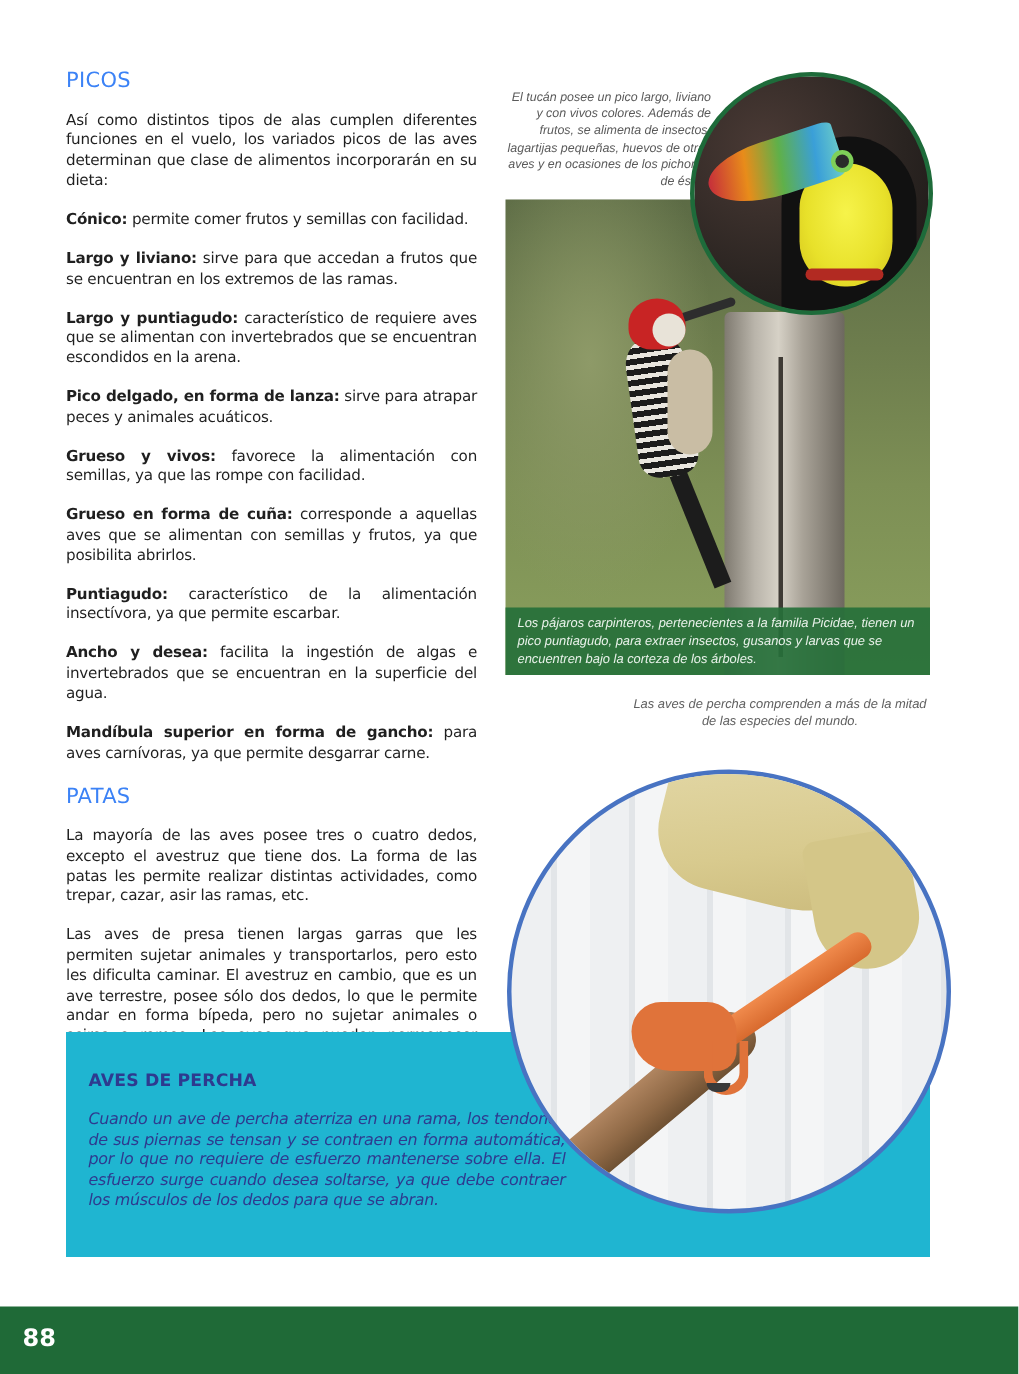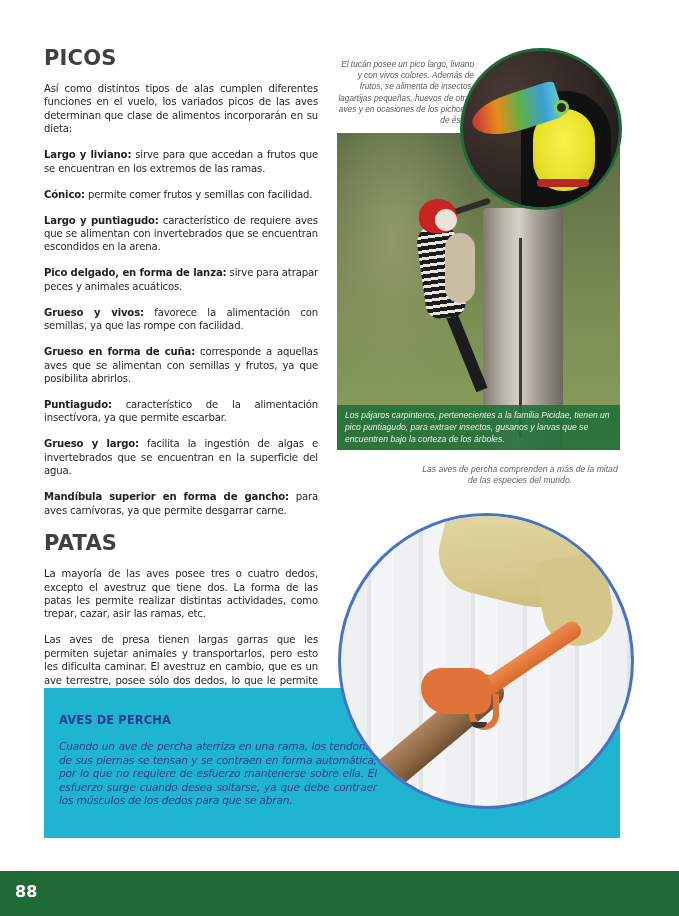--- a/index.html
+++ b/index.html
@@ -1,20 +1,20 @@
 <!DOCTYPE html>
 <html><head>
 <meta charset="utf-8">
 <style>
   * { box-sizing: border-box; margin: 0; padding: 0; }
   html, body { width: 679px; height: 916px; background: #ffffff; overflow: hidden; }
   body { position: relative; font-family: "DejaVu Sans", "Liberation Sans", sans-serif; color: #1f1f1f; }
 
   .col-left { position: absolute; left: 44px; top: 46px; width: 274px; }
-  .section-title { color: #404040; font-size: 21px; font-weight: bold; letter-spacing: 0.2px; margin-bottom: 12px; font-family: "DejaVu Sans", sans-serif; }
+  .section-title { color: #3b82f6; font-size: 14px; font-weight: normal; letter-spacing: 0.2px; margin-bottom: 12px; font-family: "DejaVu Sans", sans-serif; }
   .para { font-size: 10.1px; line-height: 13.4px; text-align: justify; margin-bottom: 12.6px; font-family: "DejaVu Sans", sans-serif; letter-spacing: -0.15px; }
   .para b { font-weight: bold; }
   #patas-title { margin-top: 14px; }
 
   .caption-toucan { position: absolute; left: 338px; top: 59px; width: 136px; font-family: "Liberation Sans", sans-serif; font-style: italic; font-size: 8.3px; line-height: 11.2px; color: #5a5a5a; text-align: right; }
 
   .photo-woodpecker { position: absolute; left: 337px; top: 133px; width: 283px; height: 317px; overflow: hidden;
     background: linear-gradient(180deg, #5c6b45 0%, #6f7f4e 35%, #7d8f55 60%, #8aa05d 100%); }
   .photo-woodpecker .blur1 { position: absolute; left: 0; top: 0; width: 140px; height: 270px; background: radial-gradient(ellipse at 40% 40%, #8e9a68 0%, rgba(120,135,80,0) 70%); }
   .post { position: absolute; left: 146px; top: 75px; width: 80px; height: 250px; background: linear-gradient(90deg, #7f7a70 0%, #b9b4aa 25%, #d6d1c6 45%, #a9a398 65%, #6d685f 100%); border-radius: 4px 4px 0 0; }
@@ -56,28 +56,28 @@
   .footer .page-num { position: absolute; left: 15px; top: 11px; color: #ffffff; font-family: "DejaVu Sans", sans-serif; font-weight: bold; font-size: 16px; }
   .footer .footer-text { position: absolute; left: 46px; top: 17px; color: #e8efe9; font-family: "DejaVu Sans", sans-serif; font-size: 7.3px; letter-spacing: -0.1px; margin-top: 39px; }
 </style>
 </head>
 <body>
 
 <div class="col-left">
   <h2 class="section-title">PICOS</h2>
   <p class="para">Así como distintos tipos de alas cumplen diferentes funciones en el vuelo, los variados picos de las aves determinan que clase de alimentos incorporarán en su dieta:</p>
 
+  <p class="para"><b>Cónico:</b><span> permite comer frutos y semillas con facilidad.</span></p>
   <p class="para"><b>Largo y liviano:</b><span> sirve para que accedan a frutos que se encuentran en los extremos de las ramas.</span></p>
-  <p class="para"><b>Cónico:</b><span> permite comer frutos y semillas con facilidad.</span></p>
   <p class="para"><b>Largo y puntiagudo:</b><span> característico de requiere aves que se alimentan con invertebrados que se encuentran escondidos en la arena.</span></p>
   <p class="para"><b>Pico delgado, en forma de lanza:</b><span> sirve para atrapar peces y animales acuáticos.</span></p>
   <p class="para"><b>Grueso y vivos:</b><span> favorece la alimentación con semillas, ya que las rompe con facilidad.</span></p>
   <p class="para"><b>Grueso en forma de cuña:</b><span> corresponde a aquellas aves que se alimentan con semillas y frutos, ya que posibilita abrirlos.</span></p>
   <p class="para"><b>Puntiagudo:</b><span> característico de la alimentación insectívora, ya que permite escarbar.</span></p>
-  <p class="para"><b>Grueso y largo:</b><span> facilita la ingestión de algas e invertebrados que se encuentran en la superficie del agua.</span></p>
+  <p class="para"><b>Ancho y desea:</b><span> facilita la ingestión de algas e invertebrados que se encuentran en la superficie del agua.</span></p>
   <p class="para"><b>Mandíbula superior en forma de gancho:</b><span> para aves carnívoras, ya que permite desgarrar carne.</span></p>
 
   <h2 class="section-title" id="patas-title">PATAS</h2>
   <p class="para">La mayoría de las aves posee tres o cuatro dedos, excepto el avestruz que tiene dos. La forma de las patas les permite realizar distintas actividades, como trepar, cazar, asir las ramas, etc.</p>
   <p class="para">Las aves de presa tienen largas garras que les permiten sujetar animales y transportarlos, pero esto les dificulta caminar. El avestruz en cambio, que es un ave terrestre, posee sólo dos dedos, lo que le permite andar en forma bípeda, pero no sujetar animales o asirse a ramas. Las aves que pueden permanecer aferradas a ramas de los árboles, cuentan con patas que tienen tres dedos hacia adelante y uno hacia atrás, se denominan aves de percha.</p>
 </div>
 
 <p class="caption-toucan">El tucán posee un pico largo, liviano y con vivos colores. Además de frutos, se alimenta de insectos, lagartijas pequeñas, huevos de otras aves y en ocasiones de los pichones de éstas.</p>
 
 <div class="photo-woodpecker">

